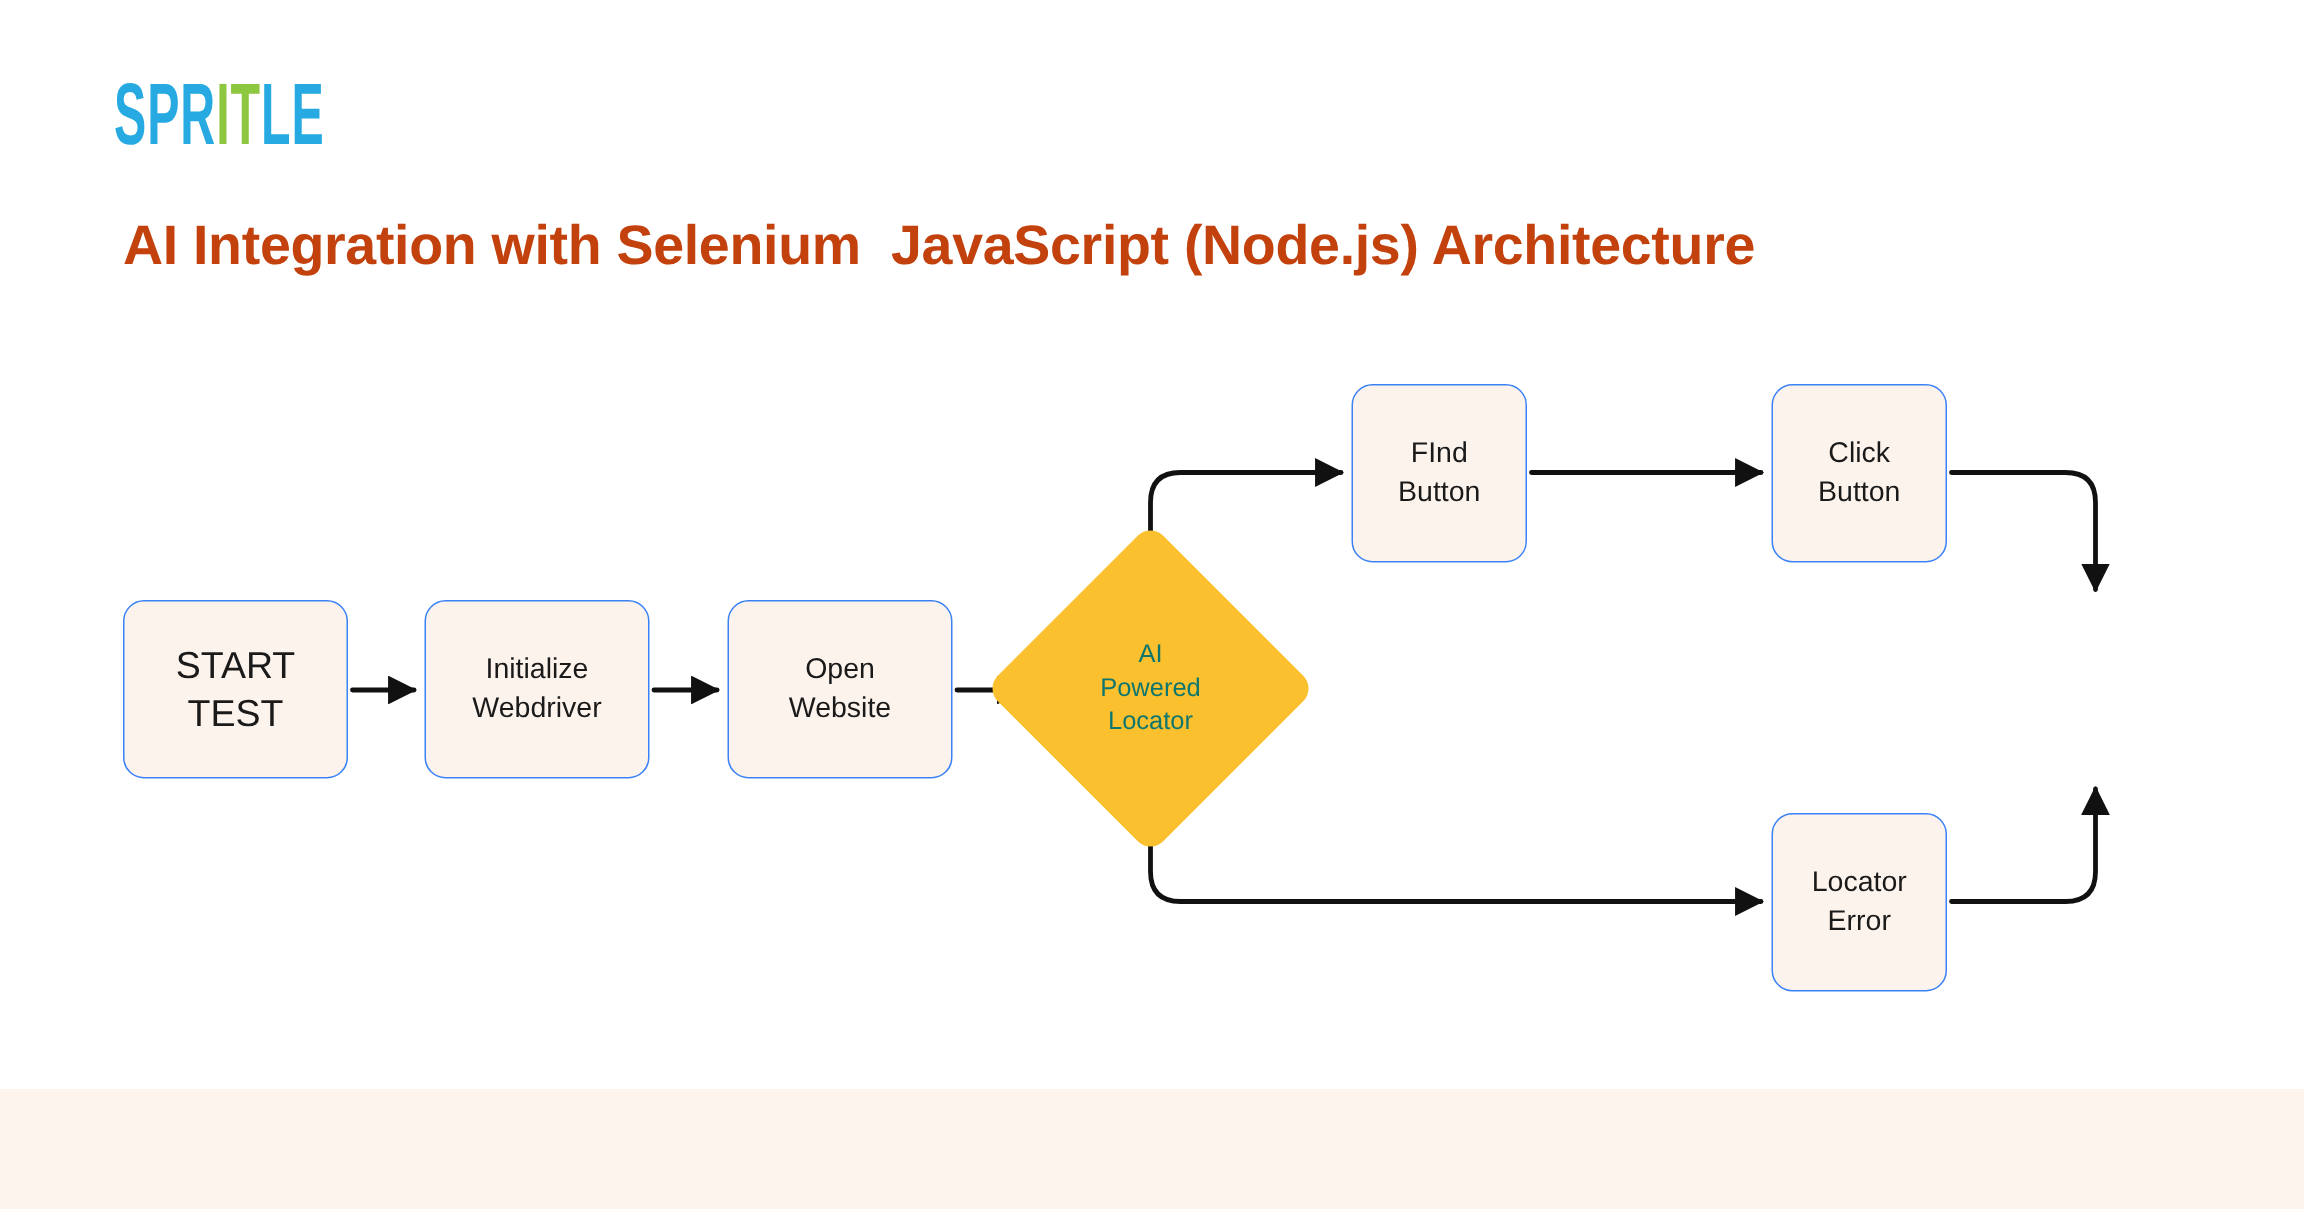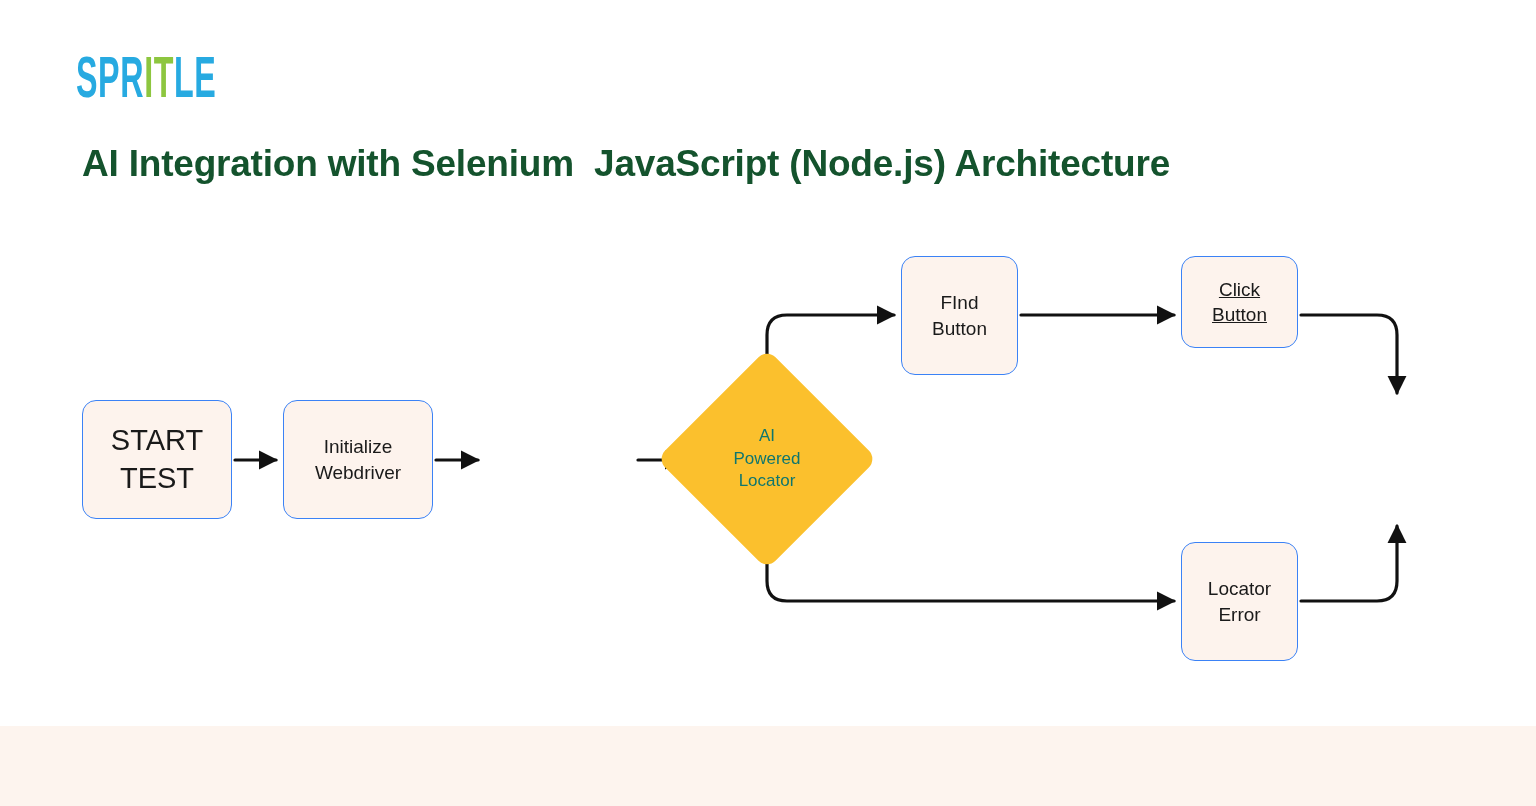--- a/index.html
+++ b/index.html
@@ -41,21 +41,21 @@
   
   #title {
     position: absolute;
     left: 0;
     top: 143px;
     width: 1252px;
     text-align: center;
     font-family: "Liberation Sans", sans-serif;
     font-size: 37px;
     font-weight: 700;
-    color: #14532d;
+    color: #c2410c;
     letter-spacing: -0.2px;
     white-space: pre;
   }
 
   
   #bottom-band {
     position: absolute;
     left: 0;
     top: 726px;
     width: 1536px;
@@ -92,21 +92,21 @@
     justify-content: center;
     text-align: center;
     color: #1a1a1a;
     font-family: "Liberation Sans", sans-serif;
     font-size: 19px;
     line-height: 1.32;
     white-space: pre-line;
   }
 
   .node.start {
-    font-size: 29px;
+    font-size: 25px;
     line-height: 1.28;
   }
 
   
   .diamond-wrap {
     position: absolute;
     width: 156px;
     height: 156px;
   }
   .diamond-shape {
@@ -177,34 +177,38 @@
     <div class="node start" style="left:82px; top:400px; width:150px; height:119px;">
       <span>START
 TEST</span>
     </div>
 
     <div class="node" style="left:283px; top:400px; width:150px; height:119px;">
       <span>Initialize
 Webdriver</span>
     </div>
 
+    <div class="node" style="left:485px; top:400px; width:150px; height:119px;">
+      <span>Open
+Website</span>
+    </div>
 
     <div class="diamond-wrap" style="left:689px; top:381px;">
       <div class="diamond-shape"></div>
       <div class="diamond-label">AI
 Powered
 Locator</div>
     </div>
 
     <div class="node" style="left:901px; top:256px; width:117px; height:119px;">
       <span>FInd
 Button</span>
     </div>
 
-    <div class="node" style="left:1181px; top:256px; width:117px; height:92px;text-decoration:underline;">
+    <div class="node" style="left:1181px; top:256px; width:117px; height:119px;">
       <span>Click
 Button</span>
     </div>
 
 
     <div class="node" style="left:1181px; top:542px; width:117px; height:119px;">
       <span>Locator
 Error</span>
     </div>
 

